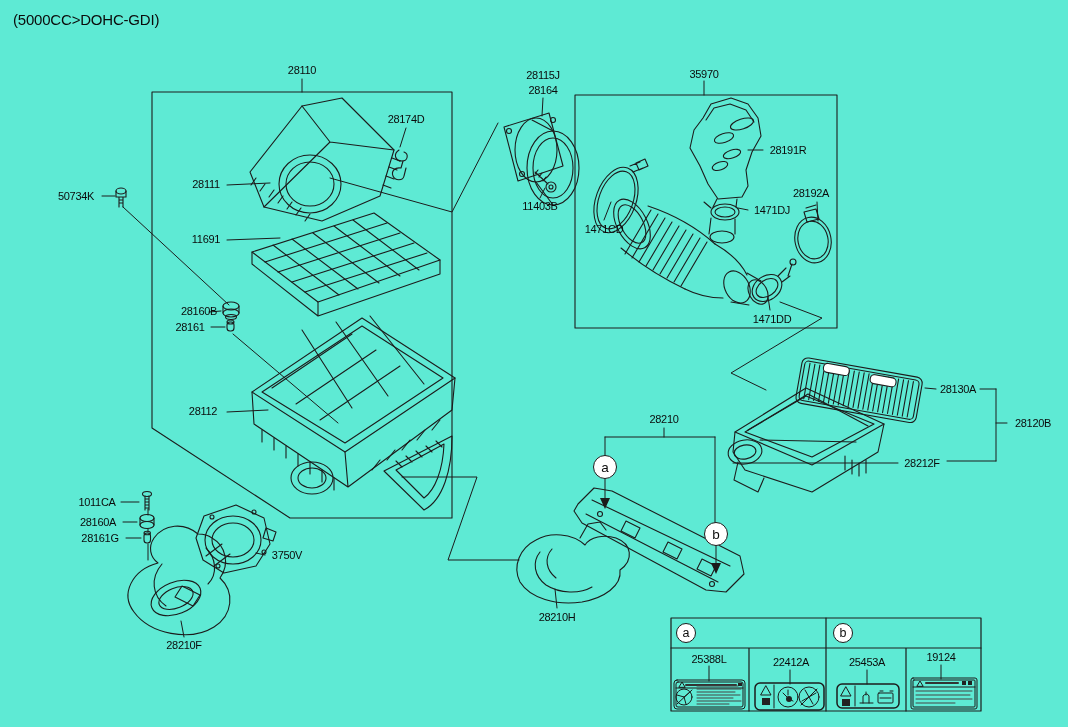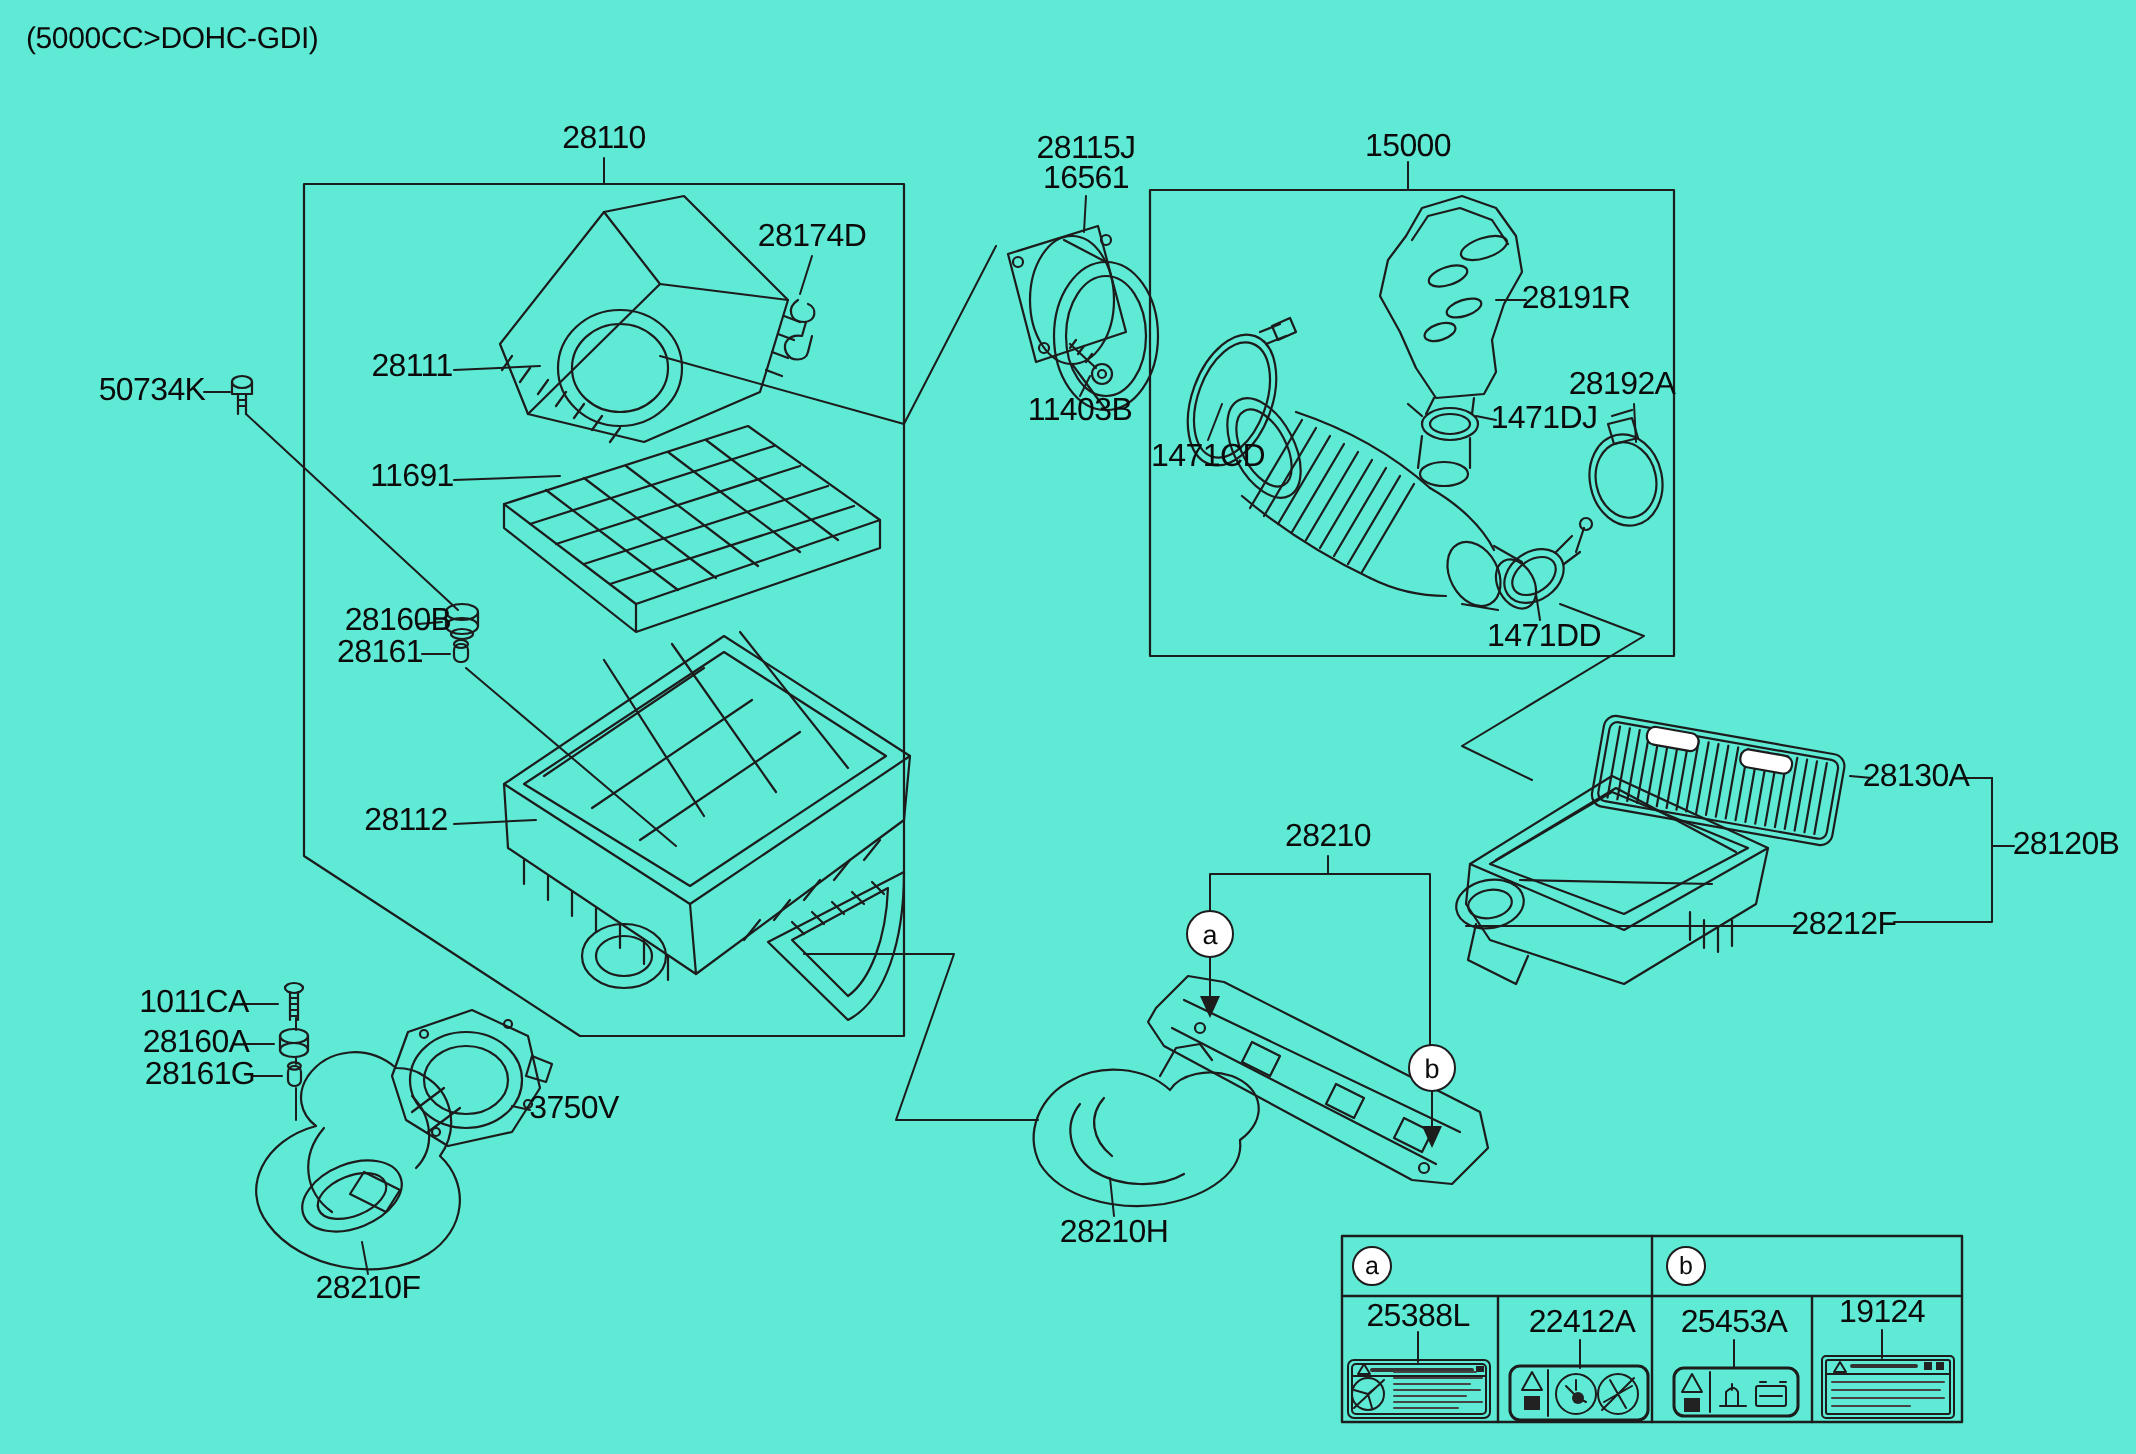--- a/index.html
+++ b/index.html
@@ -1,19 +1,19 @@
 <!DOCTYPE html>
 <html><head>
 <meta charset="utf-8">
 <style>
   html,body{margin:0;padding:0;background:#fff;}
   .stage{position:relative;width:1068px;height:727px;background:#5eead4;overflow:hidden;
          font-family:Liberation Sans, sans-serif;padding-left:11px;}
   .art{position:absolute;left:0;top:0;}
-  .lbl{position:absolute;transform:translate(-50%,-50%);font-size:16px;line-height:1;
+  .lbl{position:absolute;transform:translate(-50%,-50%);font-size:11px;line-height:1;
        color:#0b0b0b;letter-spacing:-0.3px;white-space:nowrap;}
   .ttl{position:absolute;left:13px;top:11px;font-size:15px;color:#0b0b0b;letter-spacing:-0.2px;}
   .circ{position:absolute;width:22px;height:22px;border:1.4px solid #1c1c1c;border-radius:50%;
         background:#fff;display:flex;align-items:center;justify-content:center;
         font-size:13.5px;color:#0b0b0b;transform:translate(-50%,-50%);}
   .circ-sm{width:18px;height:18px;font-size:12.5px;}
 </style>
 </head>
 <body>
 
@@ -307,23 +307,23 @@
 
 <div class="lbl" style="left:302px;top:70px">28110</div>
 <div class="lbl" style="left:406px;top:119px">28174D</div>
 <div class="lbl" style="left:76px;top:196px">50734K</div>
 <div class="lbl" style="left:206px;top:184px">28111</div>
 <div class="lbl" style="left:206px;top:239px">11691</div>
 <div class="lbl" style="left:199px;top:311px">28160B</div>
 <div class="lbl" style="left:190px;top:327px">28161</div>
 <div class="lbl" style="left:203px;top:411px">28112</div>
 <div class="lbl" style="left:543px;top:75px">28115J</div>
-<div class="lbl" style="left:543px;top:90px">16561</div>
+<div class="lbl" style="left:543px;top:90px">28164</div>
 <div class="lbl" style="left:540px;top:206px">11403B</div>
-<div class="lbl" style="left:704px;top:74px">15000</div>
+<div class="lbl" style="left:704px;top:74px">35970</div>
 <div class="lbl" style="left:788px;top:150px">28191R</div>
 <div class="lbl" style="left:811px;top:193px">28192A</div>
 <div class="lbl" style="left:772px;top:210px">1471DJ</div>
 <div class="lbl" style="left:604px;top:229px">1471CD</div>
 <div class="lbl" style="left:772px;top:319px">1471DD</div>
 <div class="lbl" style="left:958px;top:389px">28130A</div>
 <div class="lbl" style="left:1033px;top:423px">28120B</div>
 <div class="lbl" style="left:922px;top:463px">28212F</div>
 <div class="lbl" style="left:664px;top:419px">28210</div>
 <div class="lbl" style="left:557px;top:617px">28210H</div>

